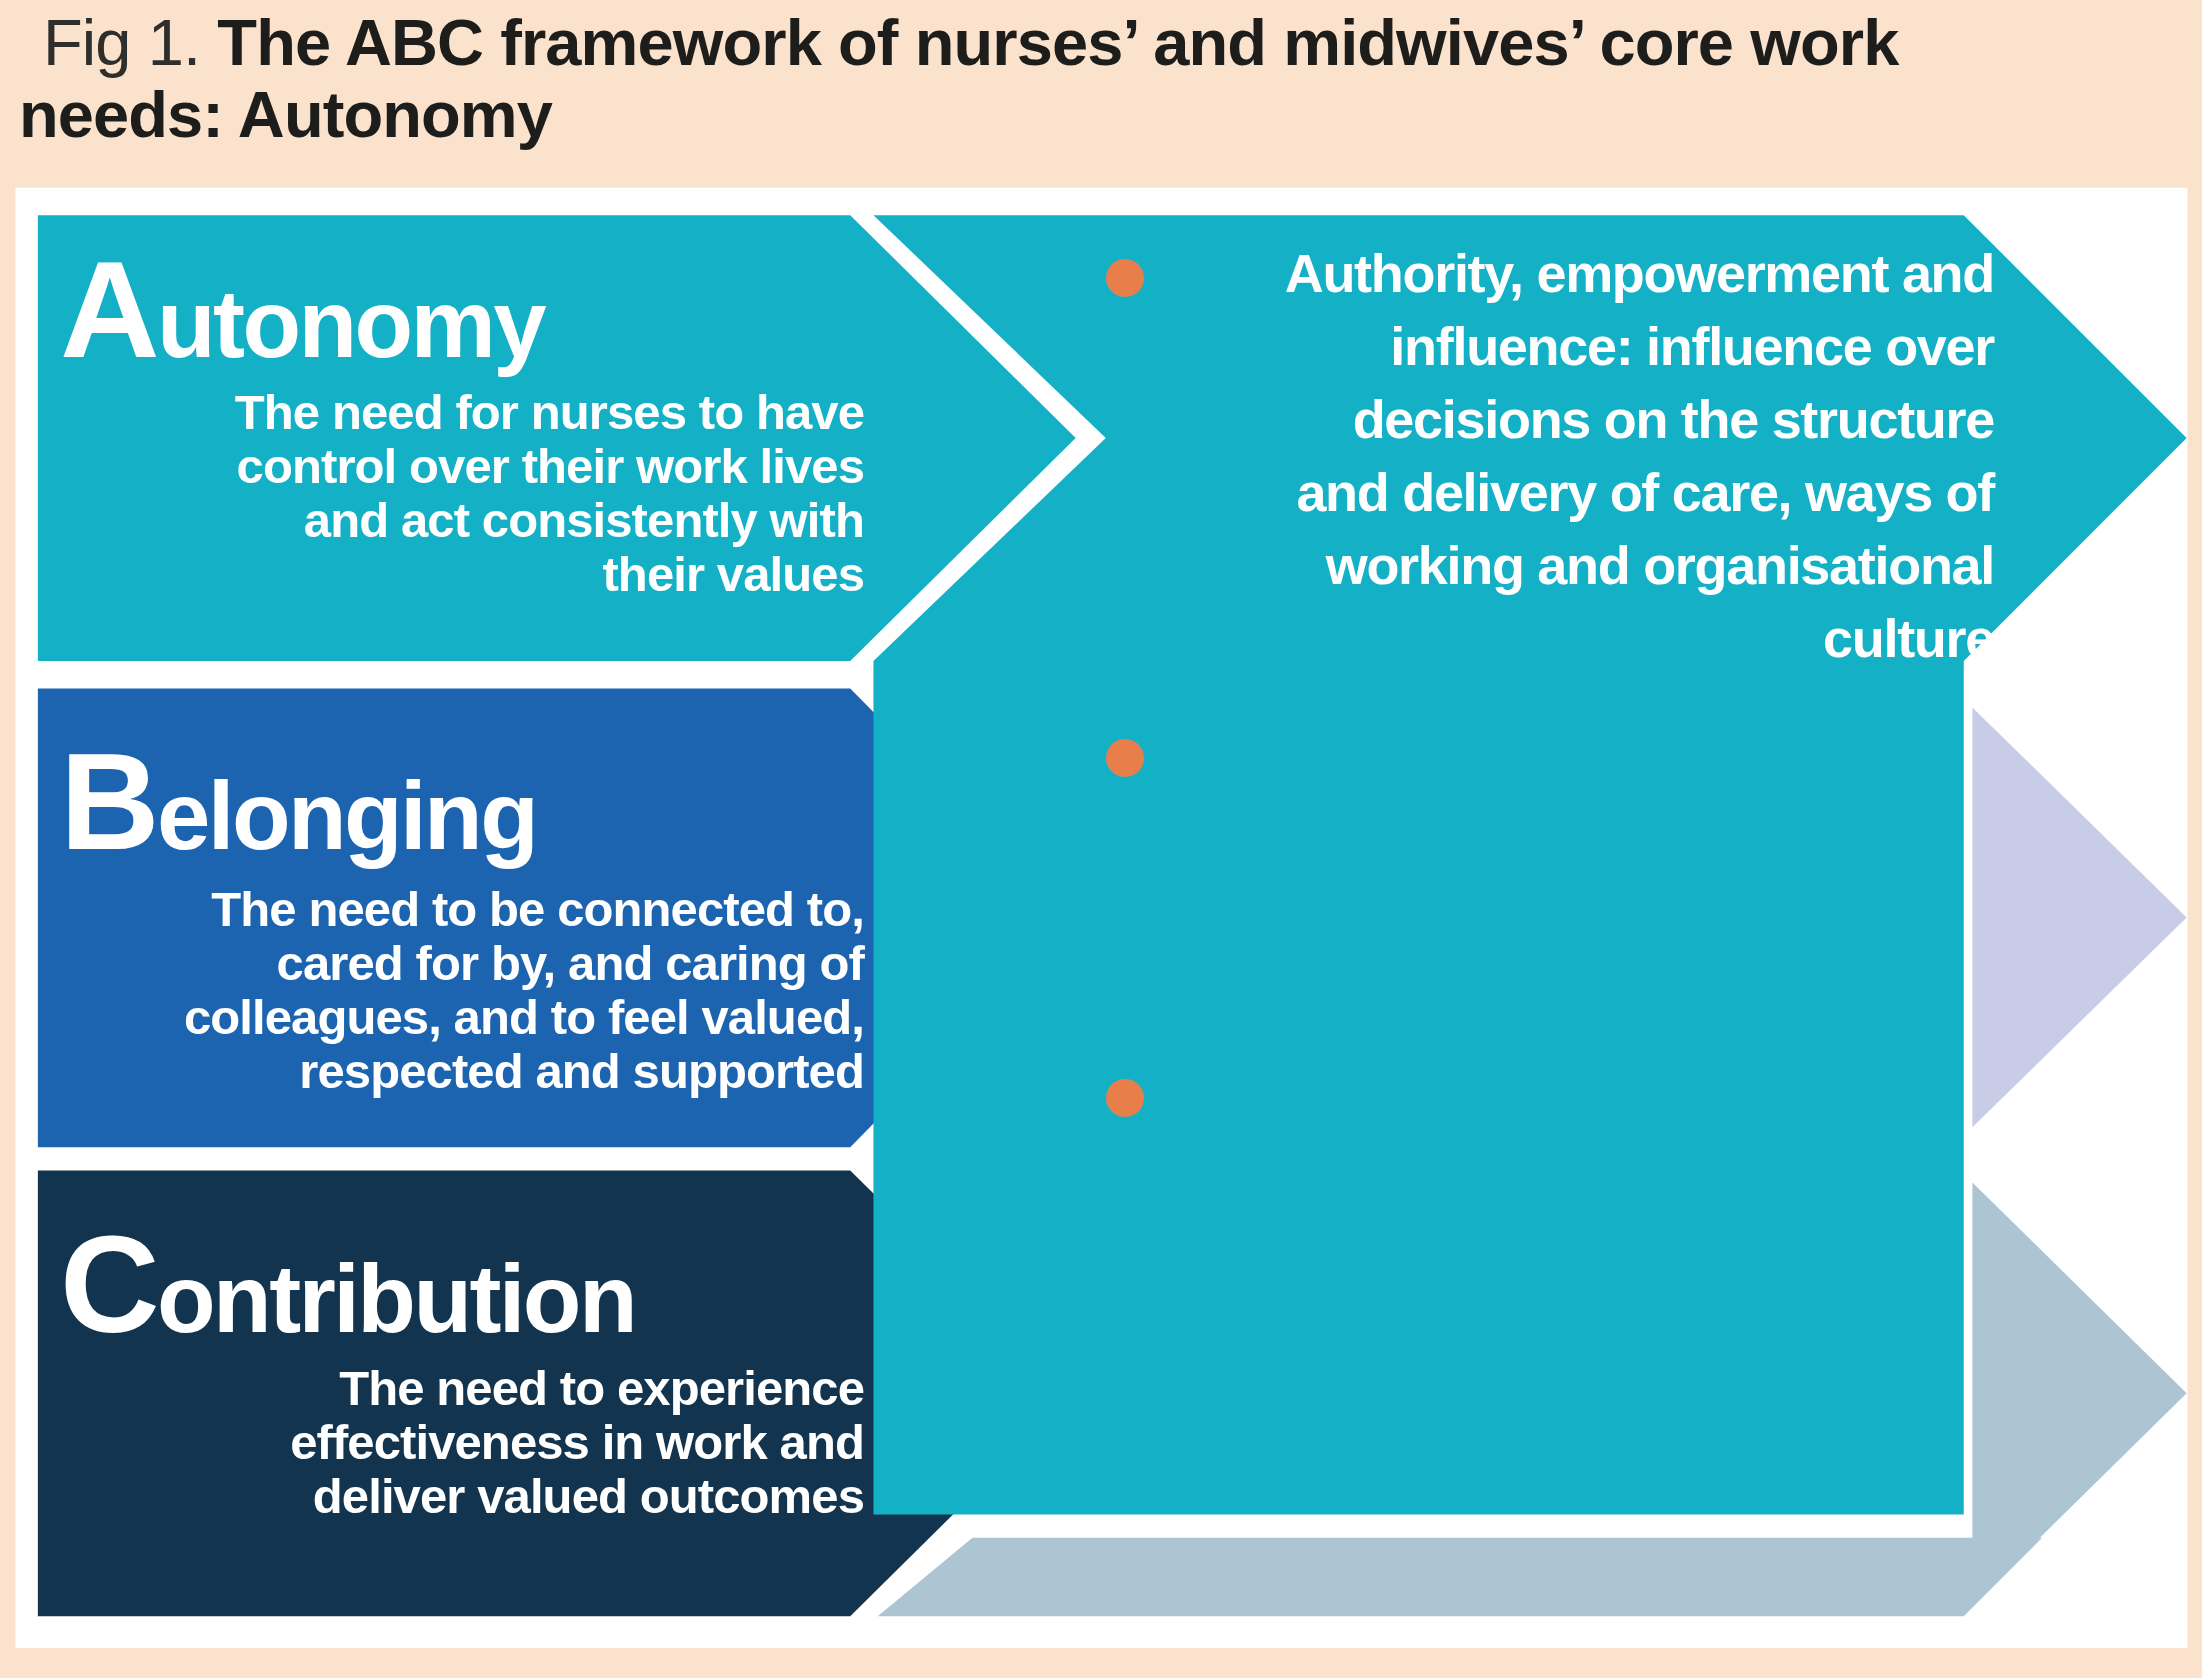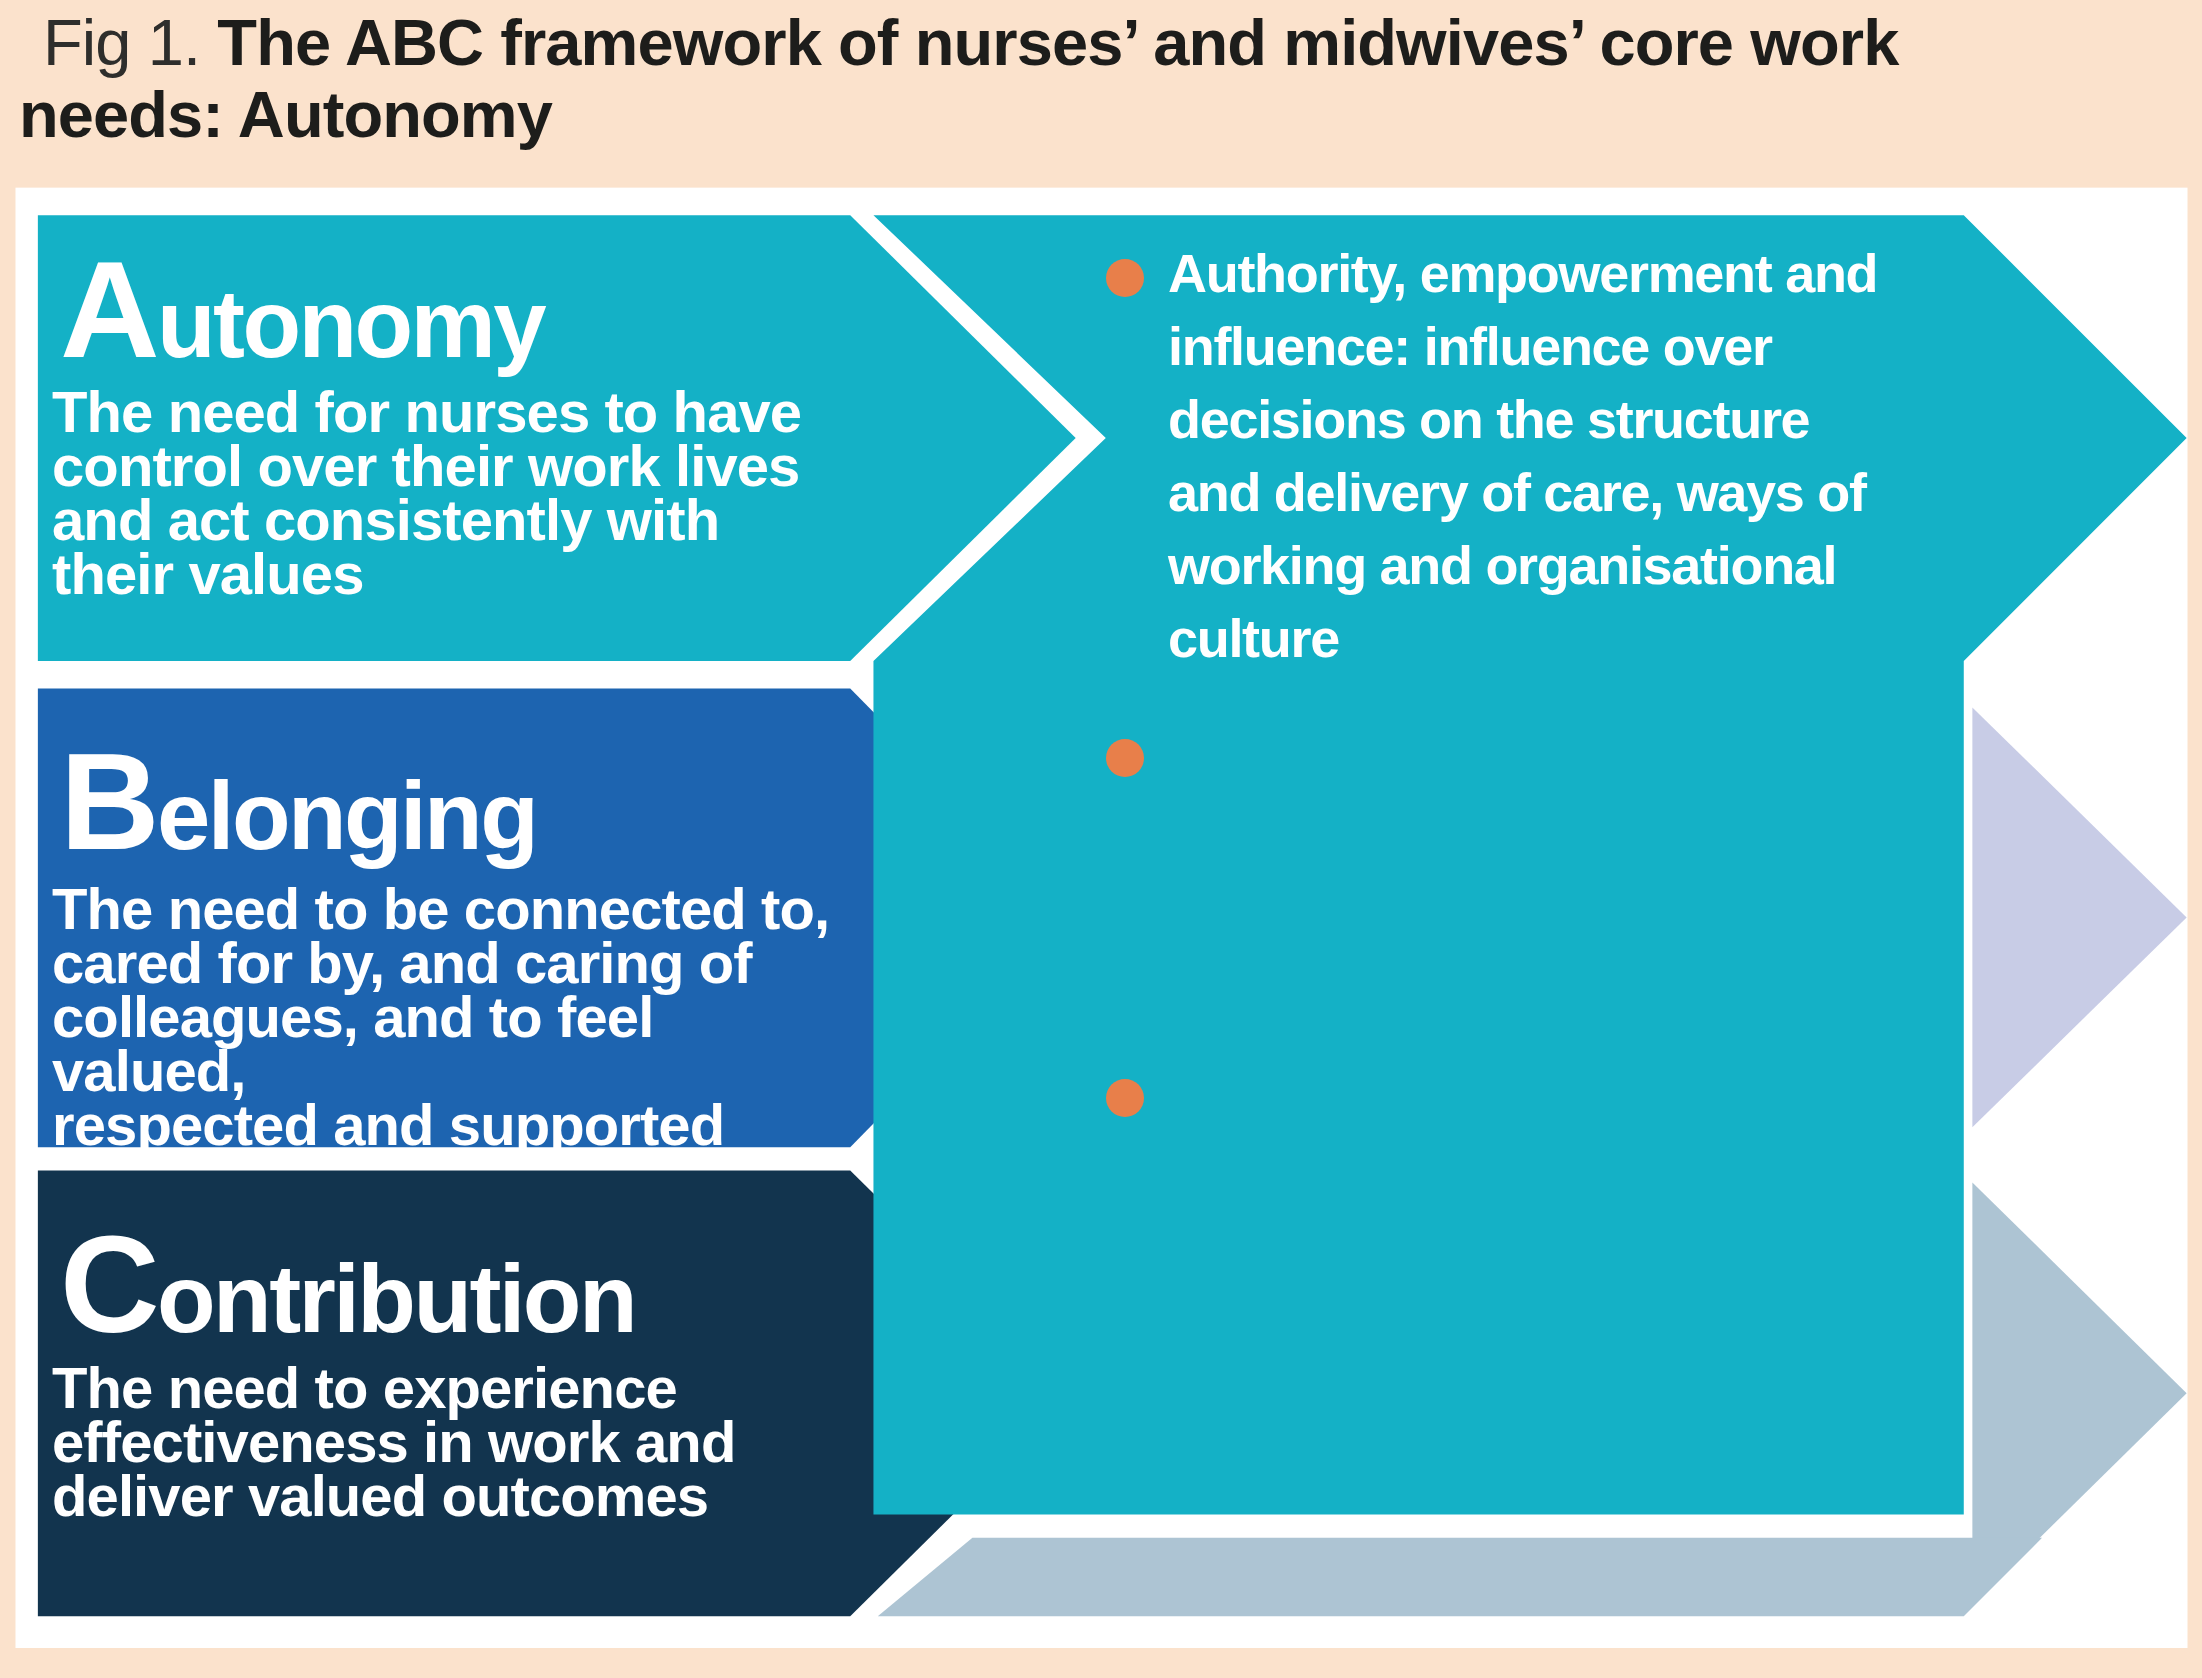--- a/index.html
+++ b/index.html
@@ -21,34 +21,34 @@
   .fill-lavender{fill:var(--lavender,#c8cce6);}
   .fill-steel{fill:var(--steel,#adc4d3);}
 
   .figure-title{
     position:absolute;left:19px;top:6.9px;width:2125px;
     font-size:65px;line-height:72px;letter-spacing:-0.9px;
     color:var(--ink,#1d1d1b);
     font-weight:700;
   }
   .figure-title .prefix{font-weight:400;color:#2e2e2c;margin-left:24px;}
-  .preline{white-space:pre-line;}
+  .preline{white-space:pre-line;text-align:right;}
 
   .block-heading{
     position:absolute;left:60px;
     color:#fff;font-weight:700;line-height:1.12;letter-spacing:-2.6px;
     white-space:nowrap;
   }
   .block-heading .initial{font-size:138px;}
   .block-heading .rest{font-size:96px;text-align:right;}
 
   .block-desc{
-    position:absolute;left:52px;width:792px;
+    position:absolute;left:72px;width:792px;
     color:#fff;font-weight:700;
-    font-size:58px;line-height:54px;letter-spacing:-0.9px;
+    font-size:49px;line-height:54px;letter-spacing:-0.9px;
   }
 
   .bullet-text{
     position:absolute;left:1168px;width:826px;
     color:#fff;font-weight:700;
     font-size:54px;line-height:73px;letter-spacing:-1.3px;
   }
   .bullet-dot{
     position:absolute;left:1106px;width:38px;height:38px;border-radius:50%;
     background:var(--orange,#e87f4a);

